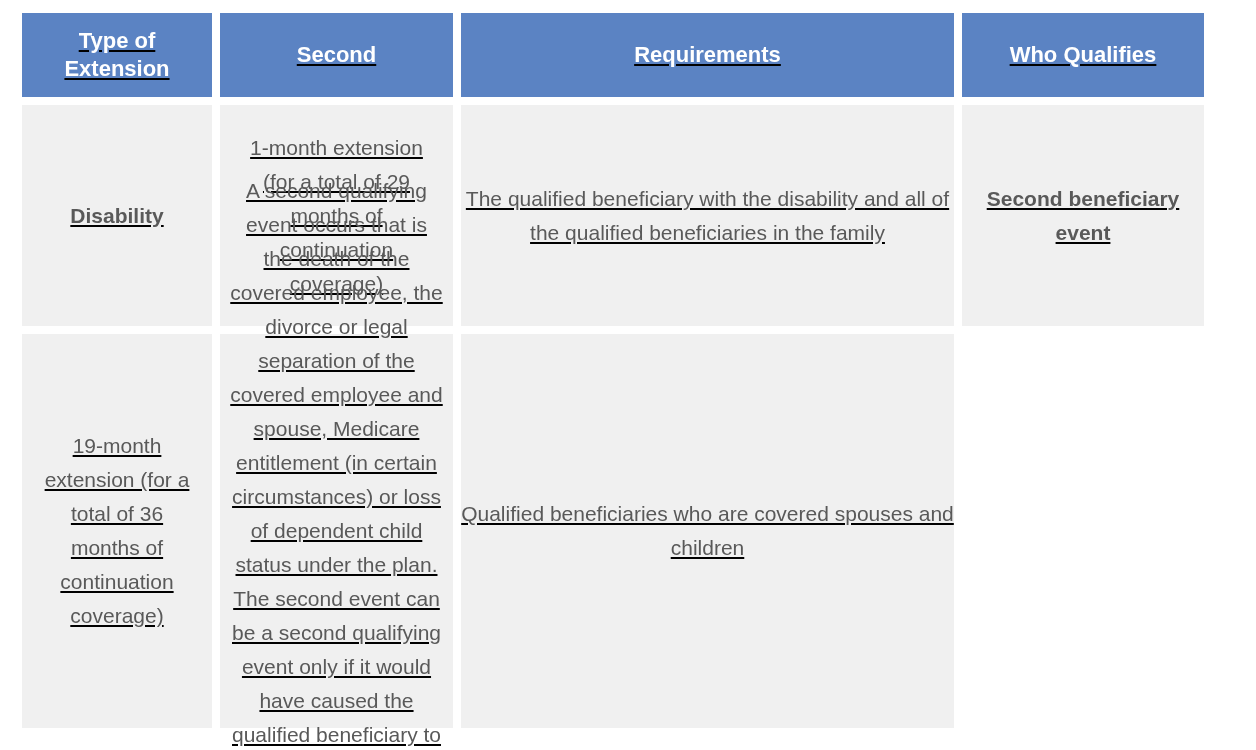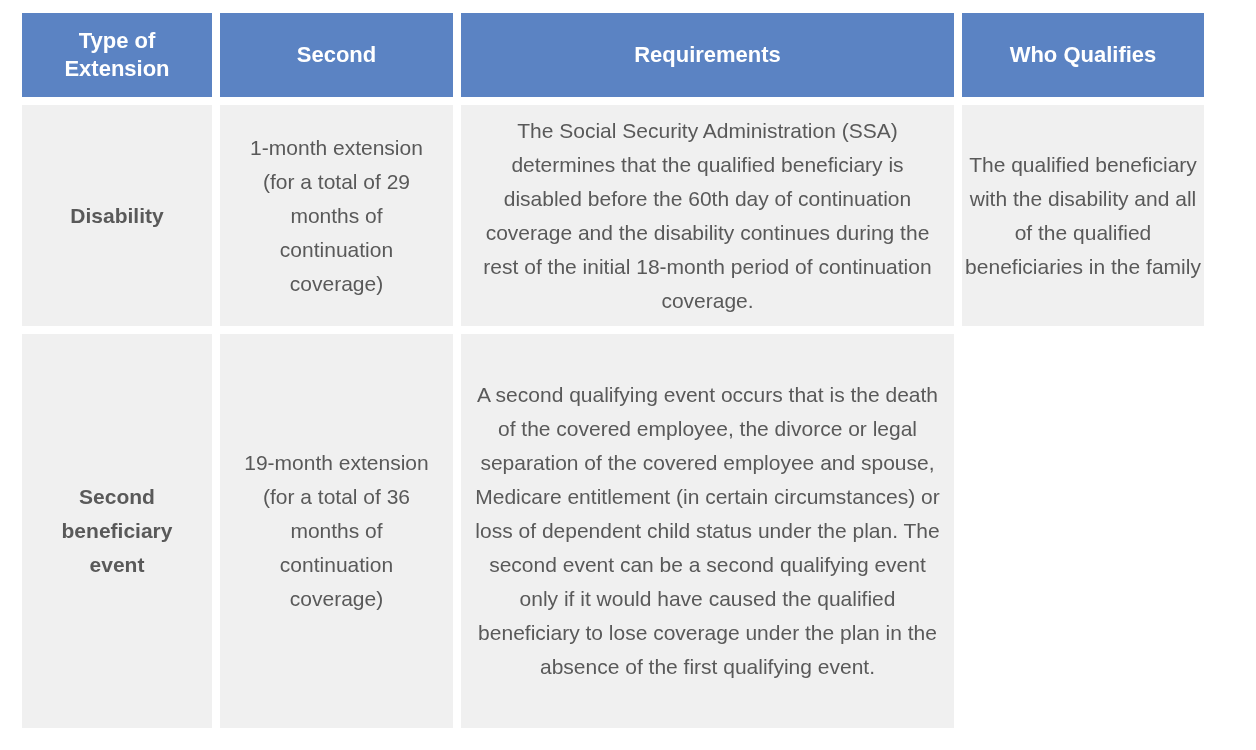--- a/index.html
+++ b/index.html
@@ -15,20 +15,21 @@
     height: 750px;
     background: var(--page-bg);
     font-family: "Liberation Sans", sans-serif;
     overflow: hidden;
   }
   .table-wrap {
     position: absolute;
     left: 22px;
     top: 13px;
     width: 1182px;
+    text-decoration: underline;
   }
   .grid {
     display: grid;
     grid-template-columns: 190px 233px 493px 242px;
     grid-template-rows: 84px 221px 394px;
     gap: 8px;
     background: var(--page-bg);
   }
   .cell {
     display: flex;
@@ -61,21 +62,21 @@
 <div class="table-wrap">
   <div class="grid">
 
     <div class="cell th">Type of Extension</div>
     <div class="cell th">Second</div>
     <div class="cell th">Requirements</div>
     <div class="cell th">Who Qualifies</div>
 
     <div class="cell td row-label">Disability</div>
     <div class="cell td length-cell">1-month extension (for a total of 29 months of continuation coverage)</div>
-    <div class="cell td">The Social Security Administration (SSA) determines that the qualified beneficiary is disabled before the 60th day of continuation coverage and the disability continues during the rest of the initial 18-month period of continuation coverage.</div>
     <div class="cell td who-cell">The qualified beneficiary with the disability and all of the qualified beneficiaries in the family</div>
 
     <div class="cell td row-label">Second beneficiary event</div>
     <div class="cell td length-cell">19-month extension (for a total of 36 months of continuation coverage)</div>
     <div class="cell td">A second qualifying event occurs that is the death of the covered employee, the divorce or legal separation of the covered employee and spouse, Medicare entitlement (in certain circumstances) or loss of dependent child status under the plan. The second event can be a second qualifying event only if it would have caused the qualified beneficiary to lose coverage under the plan in the absence of the first qualifying event.</div>
+    <div class="cell td who-cell">Qualified beneficiaries who are covered spouses and children</div>
 
   </div>
 </div>
 
 </body></html>

